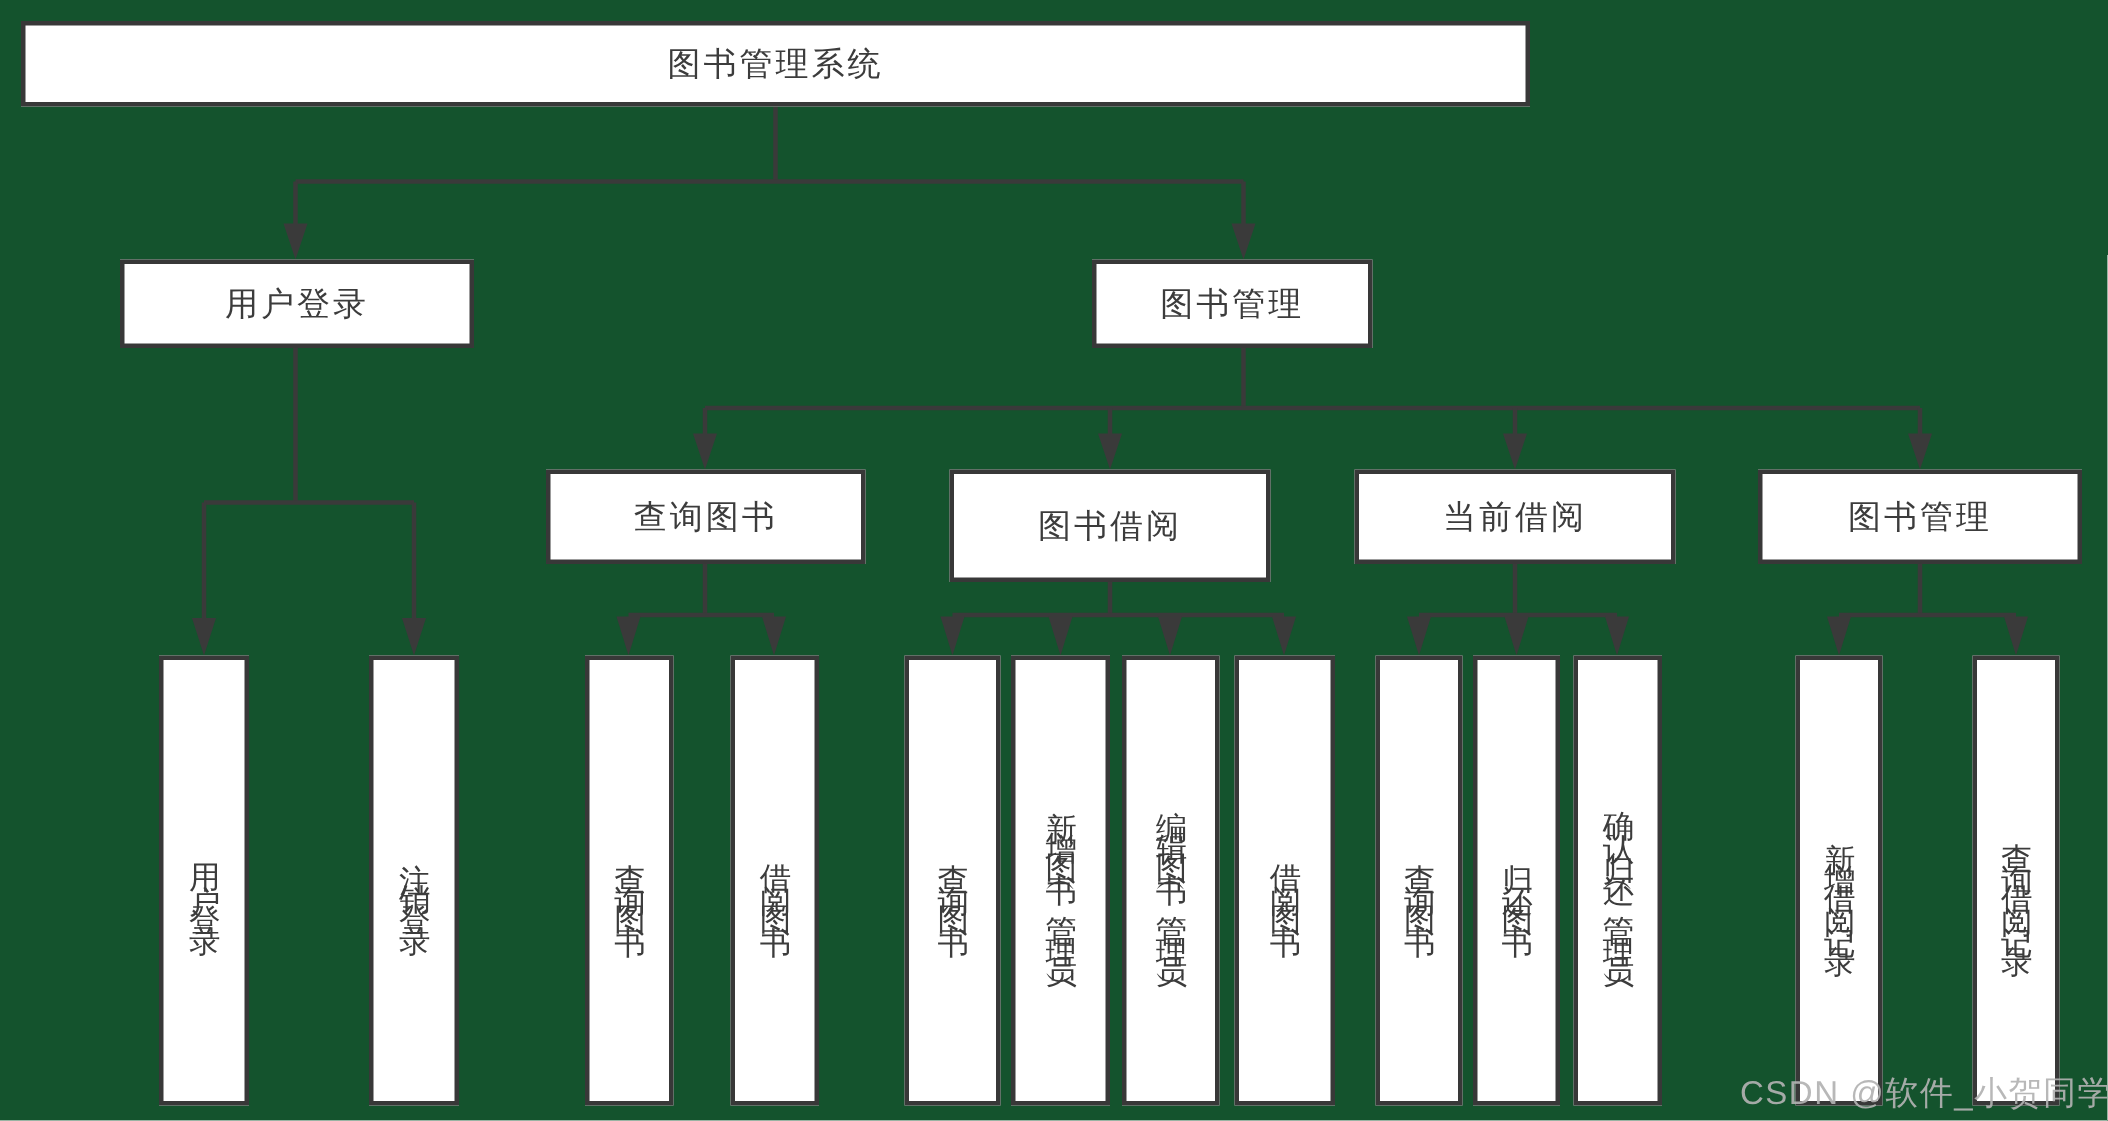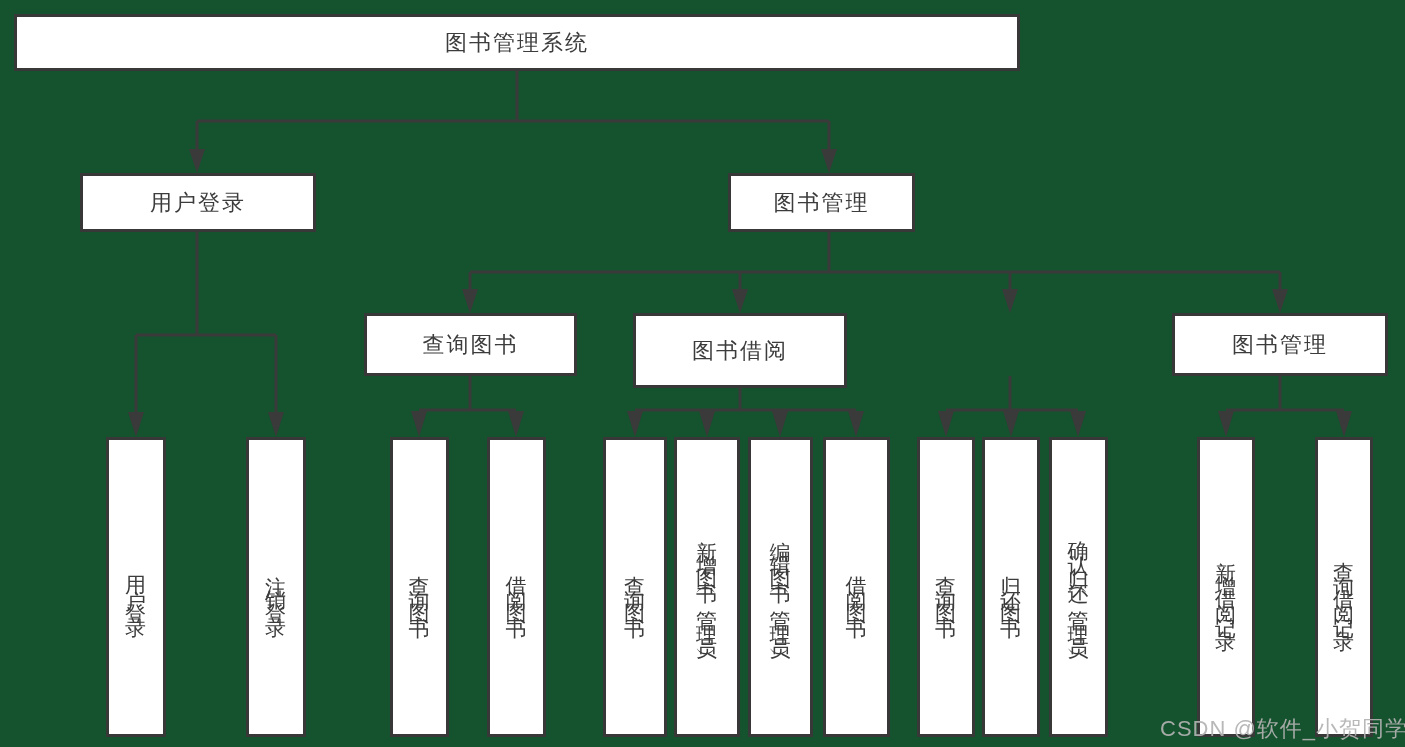--- a/index.html
+++ b/index.html
@@ -109,20 +109,23 @@
   <div class="box hbox n-mgmt">
     <span>图书管理</span>
   </div>
 
   <div class="box hbox n-recommend">
     <span>查询图书</span>
   </div>
   <div class="box hbox n-borrow">
     <span>图书借阅</span>
   </div>
+  <div class="box hbox n-current">
+    <span>当前借阅</span>
+  </div>
   <div class="box hbox n-records">
     <span>图书管理</span>
   </div>
 
   <div class="box vbox leaf l-a1">
     <span class="vtext">用户登录</span>
   </div>
   <div class="box vbox leaf l-a2">
     <span class="vtext">注销登录</span>
   </div>

